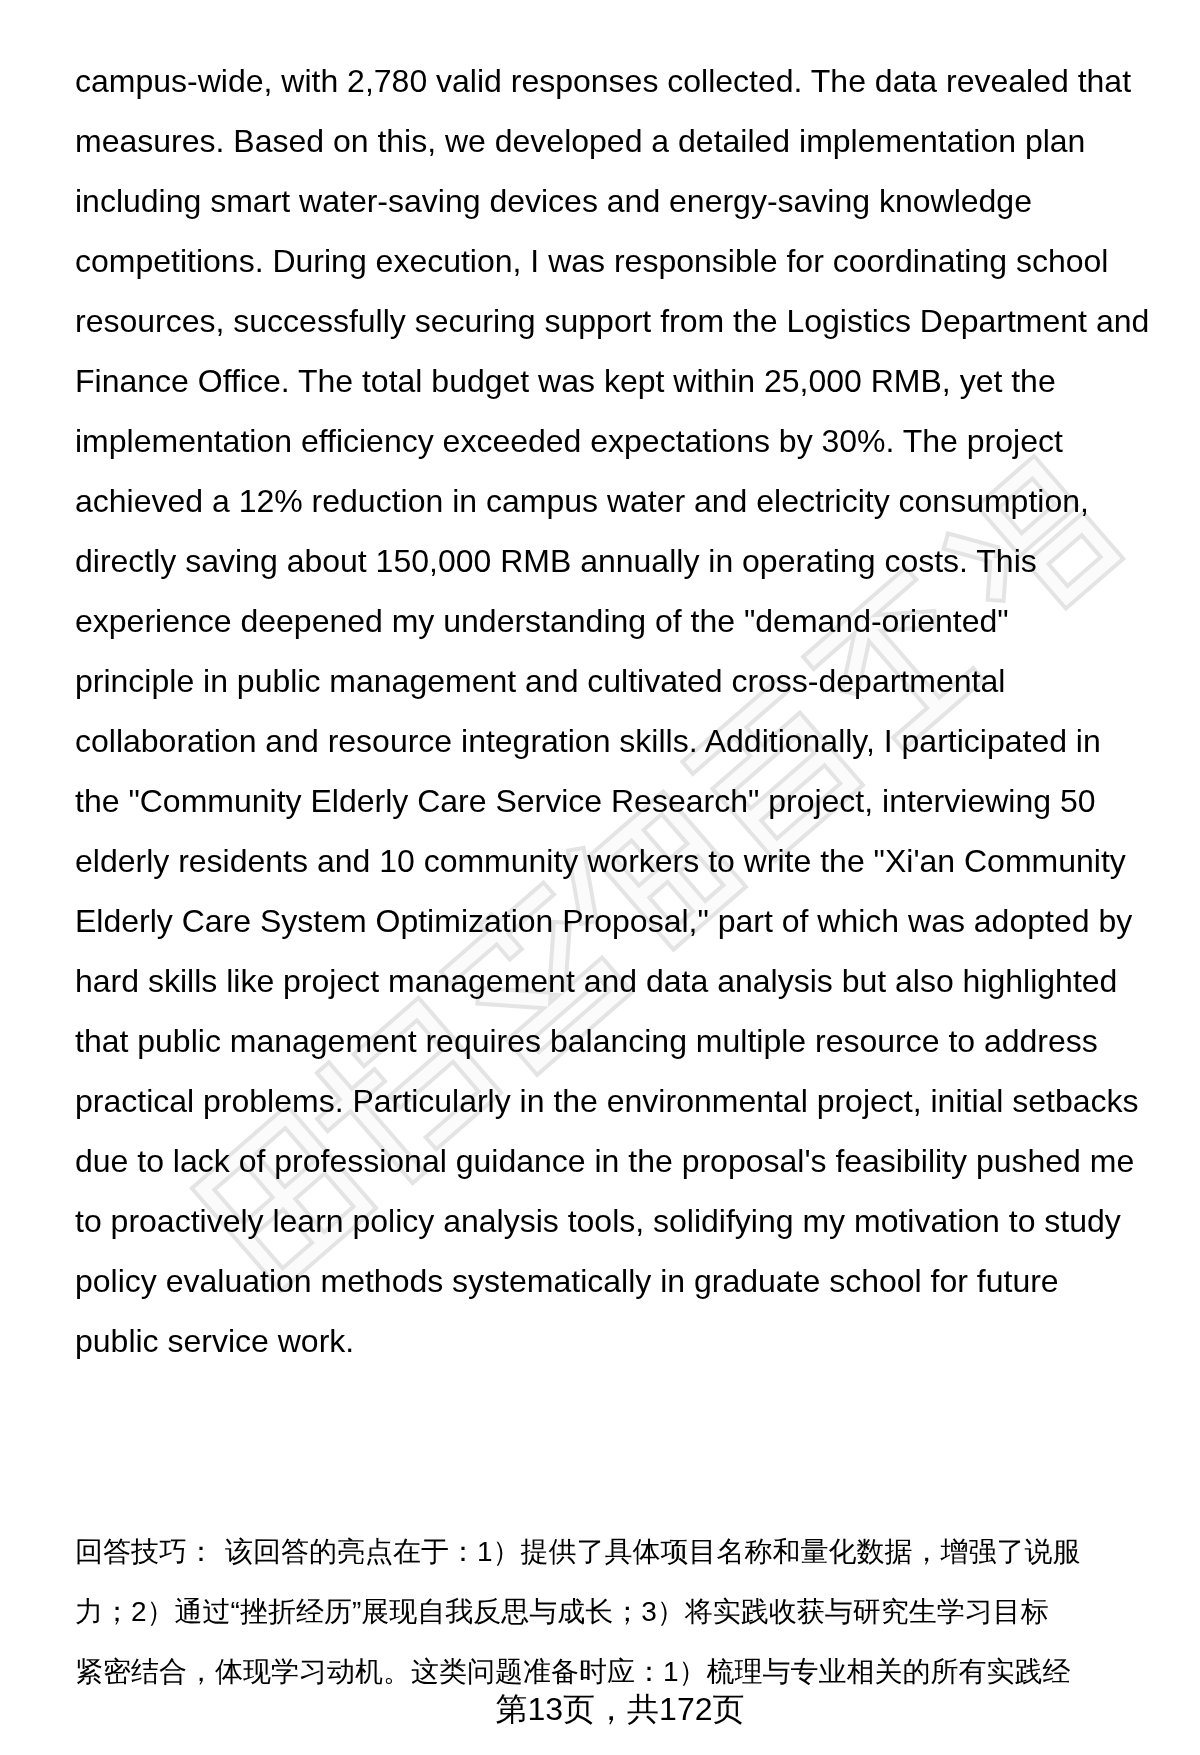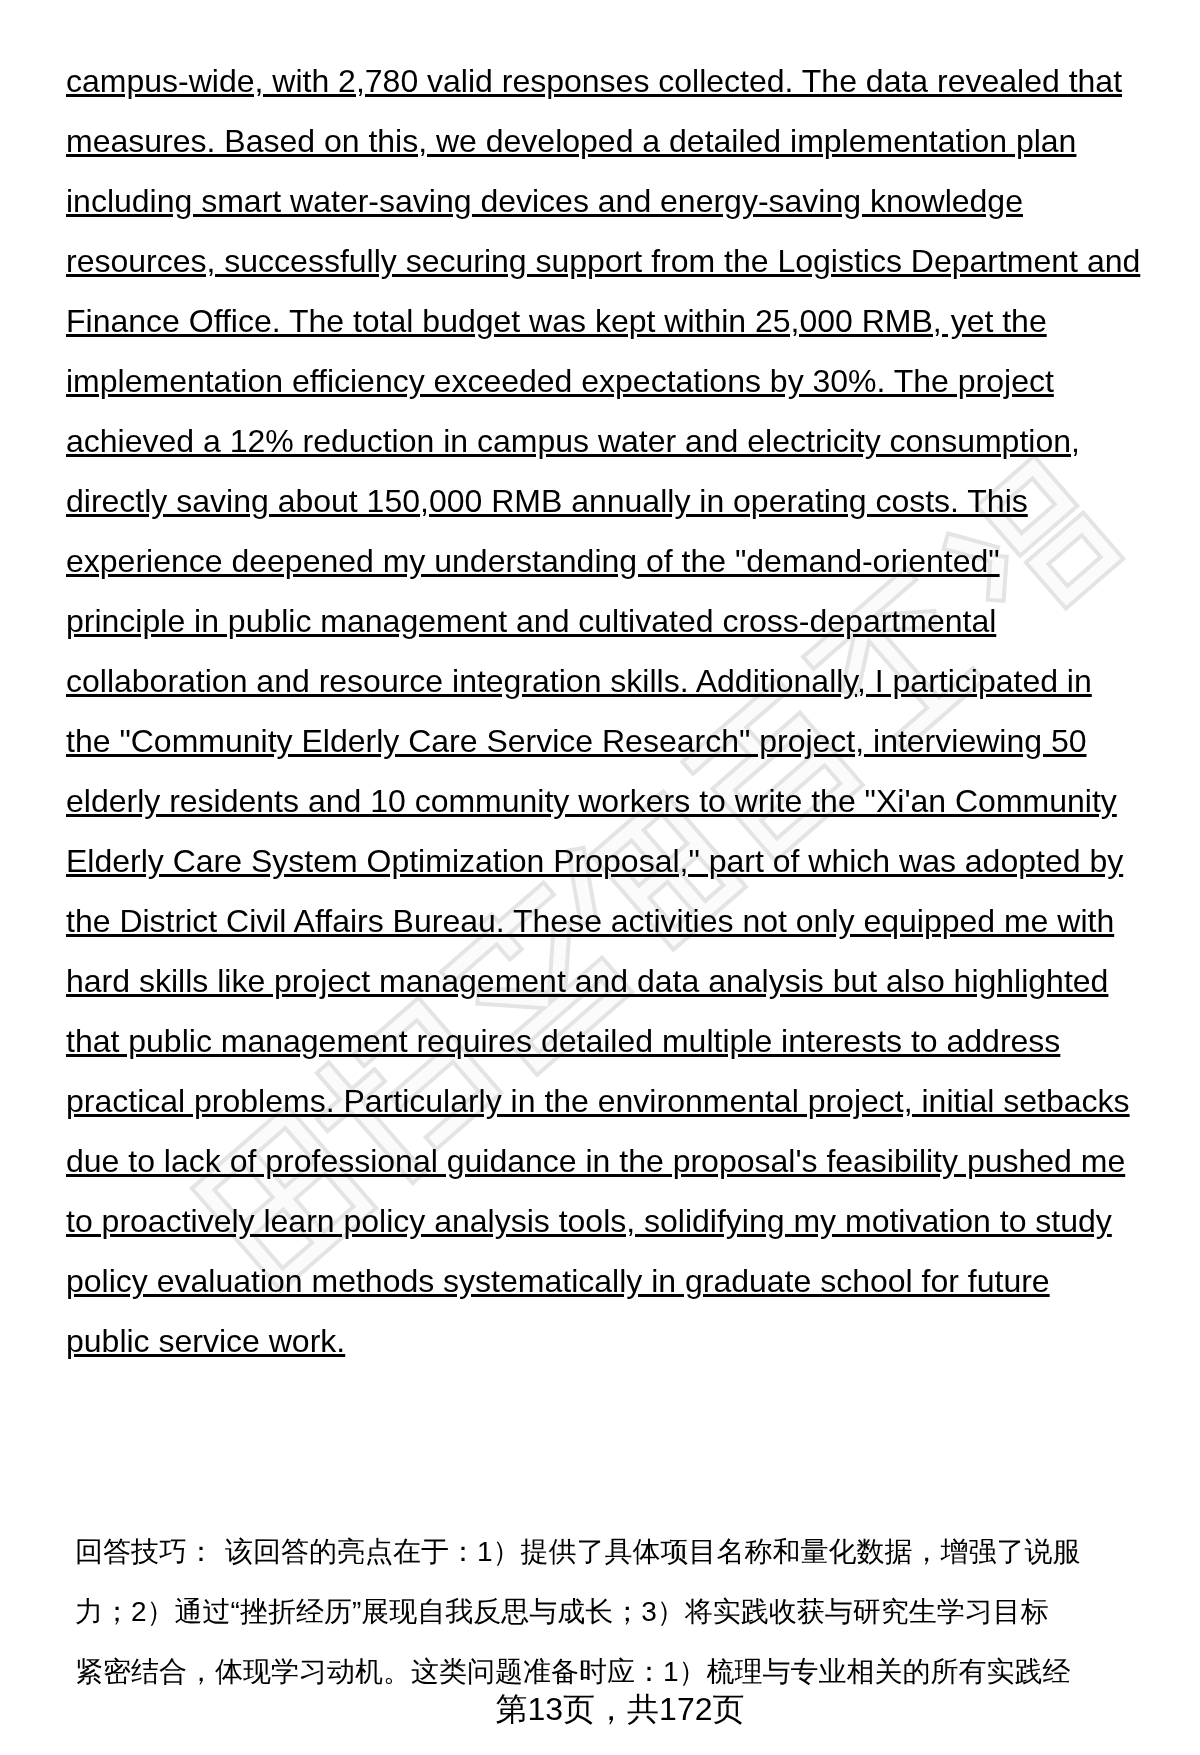--- a/index.html
+++ b/index.html
@@ -14,28 +14,27 @@
     }
     .watermark {
       position: absolute;
       left: 0; top: 0;
       width: 1200px; height: 1755px;
       z-index: 0;
       pointer-events: none;
     }
     .answer {
       position: absolute;
-      left: 66px;
+      left: 75px;
       top: 51px;
       z-index: 1;
       font-family: "Liberation Sans", sans-serif;
       font-size: 32px;
       line-height: 60px;
       white-space: nowrap;
-      text-decoration: underline;
     }
     .answer .line { height: 60px; }
     .tips {
       position: absolute;
       left: 75px;
       top: 1522px;
       z-index: 1;
       font-family: "Liberation Sans", "DejaVu Sans", sans-serif;
       font-size: 28px;
       line-height: 60px;
@@ -73,34 +72,34 @@
   <g transform="translate(650 880) rotate(-41)" fill="none" stroke-linecap="square" stroke-linejoin="miter">
     <use href="#wm-glyphs" stroke="#e4e4e4" stroke-width="20"></use>
     <use href="#wm-glyphs" stroke="#fbfbfb" stroke-width="12"></use>
   </g>
 </svg>
 
 <div class="answer">
   <div class="line">campus-wide, with 2,780 valid responses collected. The data revealed that</div>
   <div class="line">measures. Based on this, we developed a detailed implementation plan</div>
   <div class="line">including smart water-saving devices and energy-saving knowledge</div>
+  <div class="line">competitions. During execution, I was responsible for coordinating school</div>
   <div class="line">resources, successfully securing support from the Logistics Department and</div>
   <div class="line">Finance Office. The total budget was kept within 25,000 RMB, yet the</div>
   <div class="line">implementation efficiency exceeded expectations by 30%. The project</div>
   <div class="line">achieved a 12% reduction in campus water and electricity consumption,</div>
   <div class="line">directly saving about 150,000 RMB annually in operating costs. This</div>
   <div class="line">experience deepened my understanding of the "demand-oriented"</div>
   <div class="line">principle in public management and cultivated cross-departmental</div>
   <div class="line">collaboration and resource integration skills. Additionally, I participated in</div>
   <div class="line">the "Community Elderly Care Service Research" project, interviewing 50</div>
   <div class="line">elderly residents and 10 community workers to write the "Xi'an Community</div>
   <div class="line">Elderly Care System Optimization Proposal," part of which was adopted by</div>
-  <div class="line">the District Civil Affairs Bureau. These activities not only equipped me with</div>
   <div class="line">hard skills like project management and data analysis but also highlighted</div>
-  <div class="line">that public management requires detailed multiple interests to address</div>
+  <div class="line">that public management requires balancing multiple resource to address</div>
   <div class="line">practical problems. Particularly in the environmental project, initial setbacks</div>
   <div class="line">due to lack of professional guidance in the proposal's feasibility pushed me</div>
   <div class="line">to proactively learn policy analysis tools, solidifying my motivation to study</div>
   <div class="line">policy evaluation methods systematically in graduate school for future</div>
   <div class="line">public service work.</div>
 </div>
 
 <div class="tips">
   <div class="line">
     <span class="tips-label">回答技巧：</span><span>该回答的亮点在于：1）提供了具体项目名称和量化数据，增强了说服</span>

